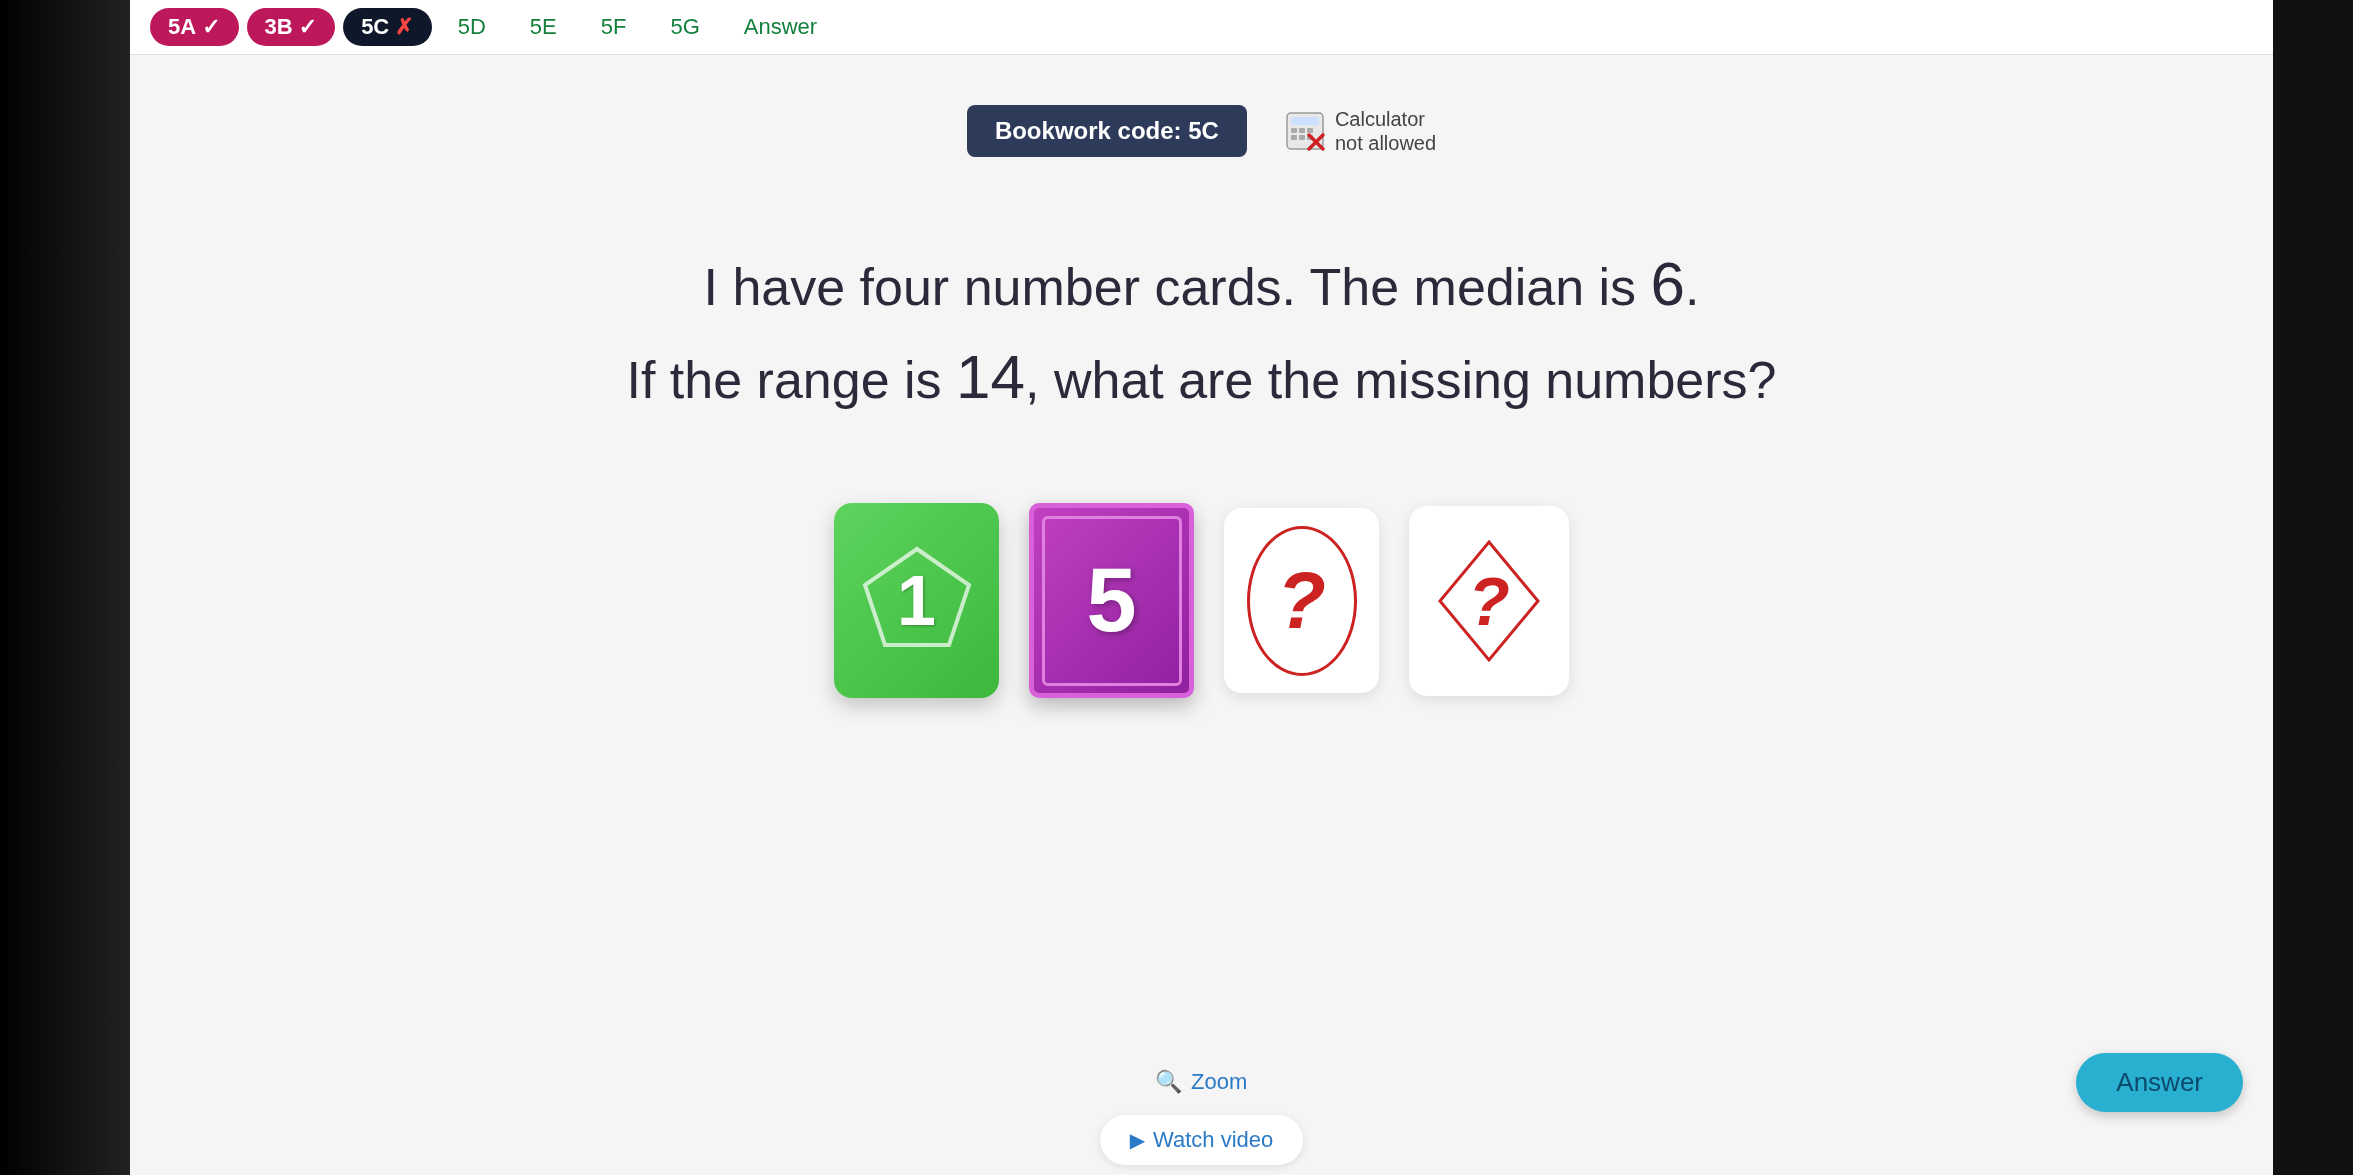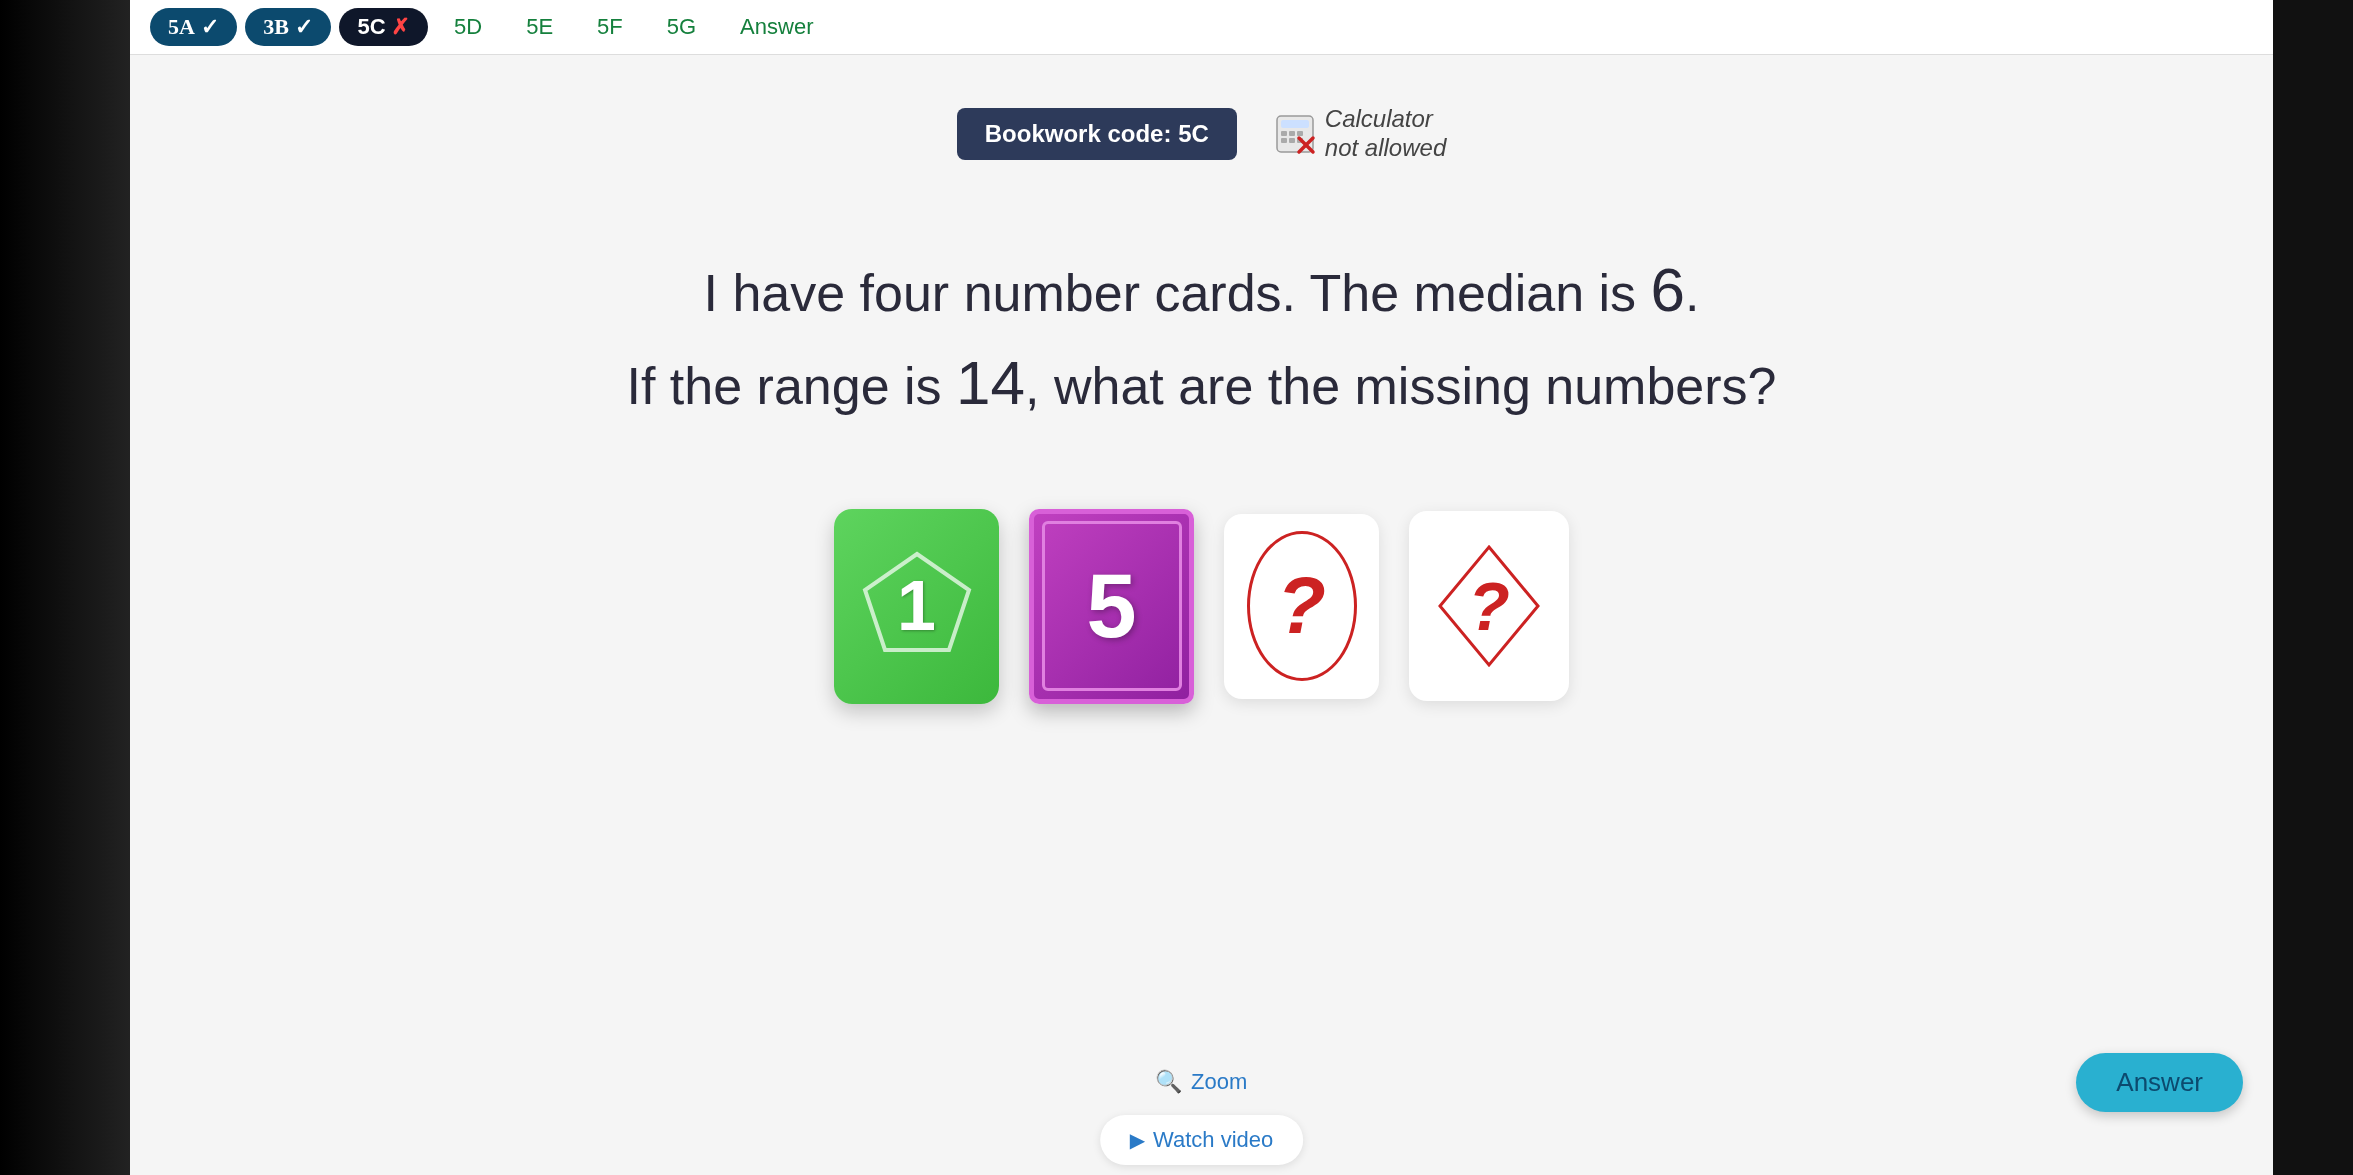--- a/index.html
+++ b/index.html
@@ -42,23 +42,22 @@
       border-radius: 20px;
       font-size: 22px;
       font-weight: 600;
       cursor: pointer;
       display: flex;
       align-items: center;
       gap: 6px;
     }
 
     .tab-green {
-      background: #0c4a6e;
+      background: #be185d;
       color: white;
-      font-family: Liberation Serif, serif;
     }
 
     .tab-active-x {
       background: #0f172a;
       color: white;
     }
 
     .tab-plain {
       background: transparent;
       color: #15803d;
@@ -106,24 +105,23 @@
       width: 44px;
       height: 44px;
     }
 
     .calculator-icon svg {
       width: 44px;
       height: 44px;
     }
 
     .calculator-text {
-      font-size: 24px;
+      font-size: 20px;
       color: #444;
       line-height: 1.2;
-      font-style: italic;
     }
 
     
     .question-text {
       margin-top: 80px;
       text-align: center;
       color: #2a2a3a;
       line-height: 1.5;
     }
 

